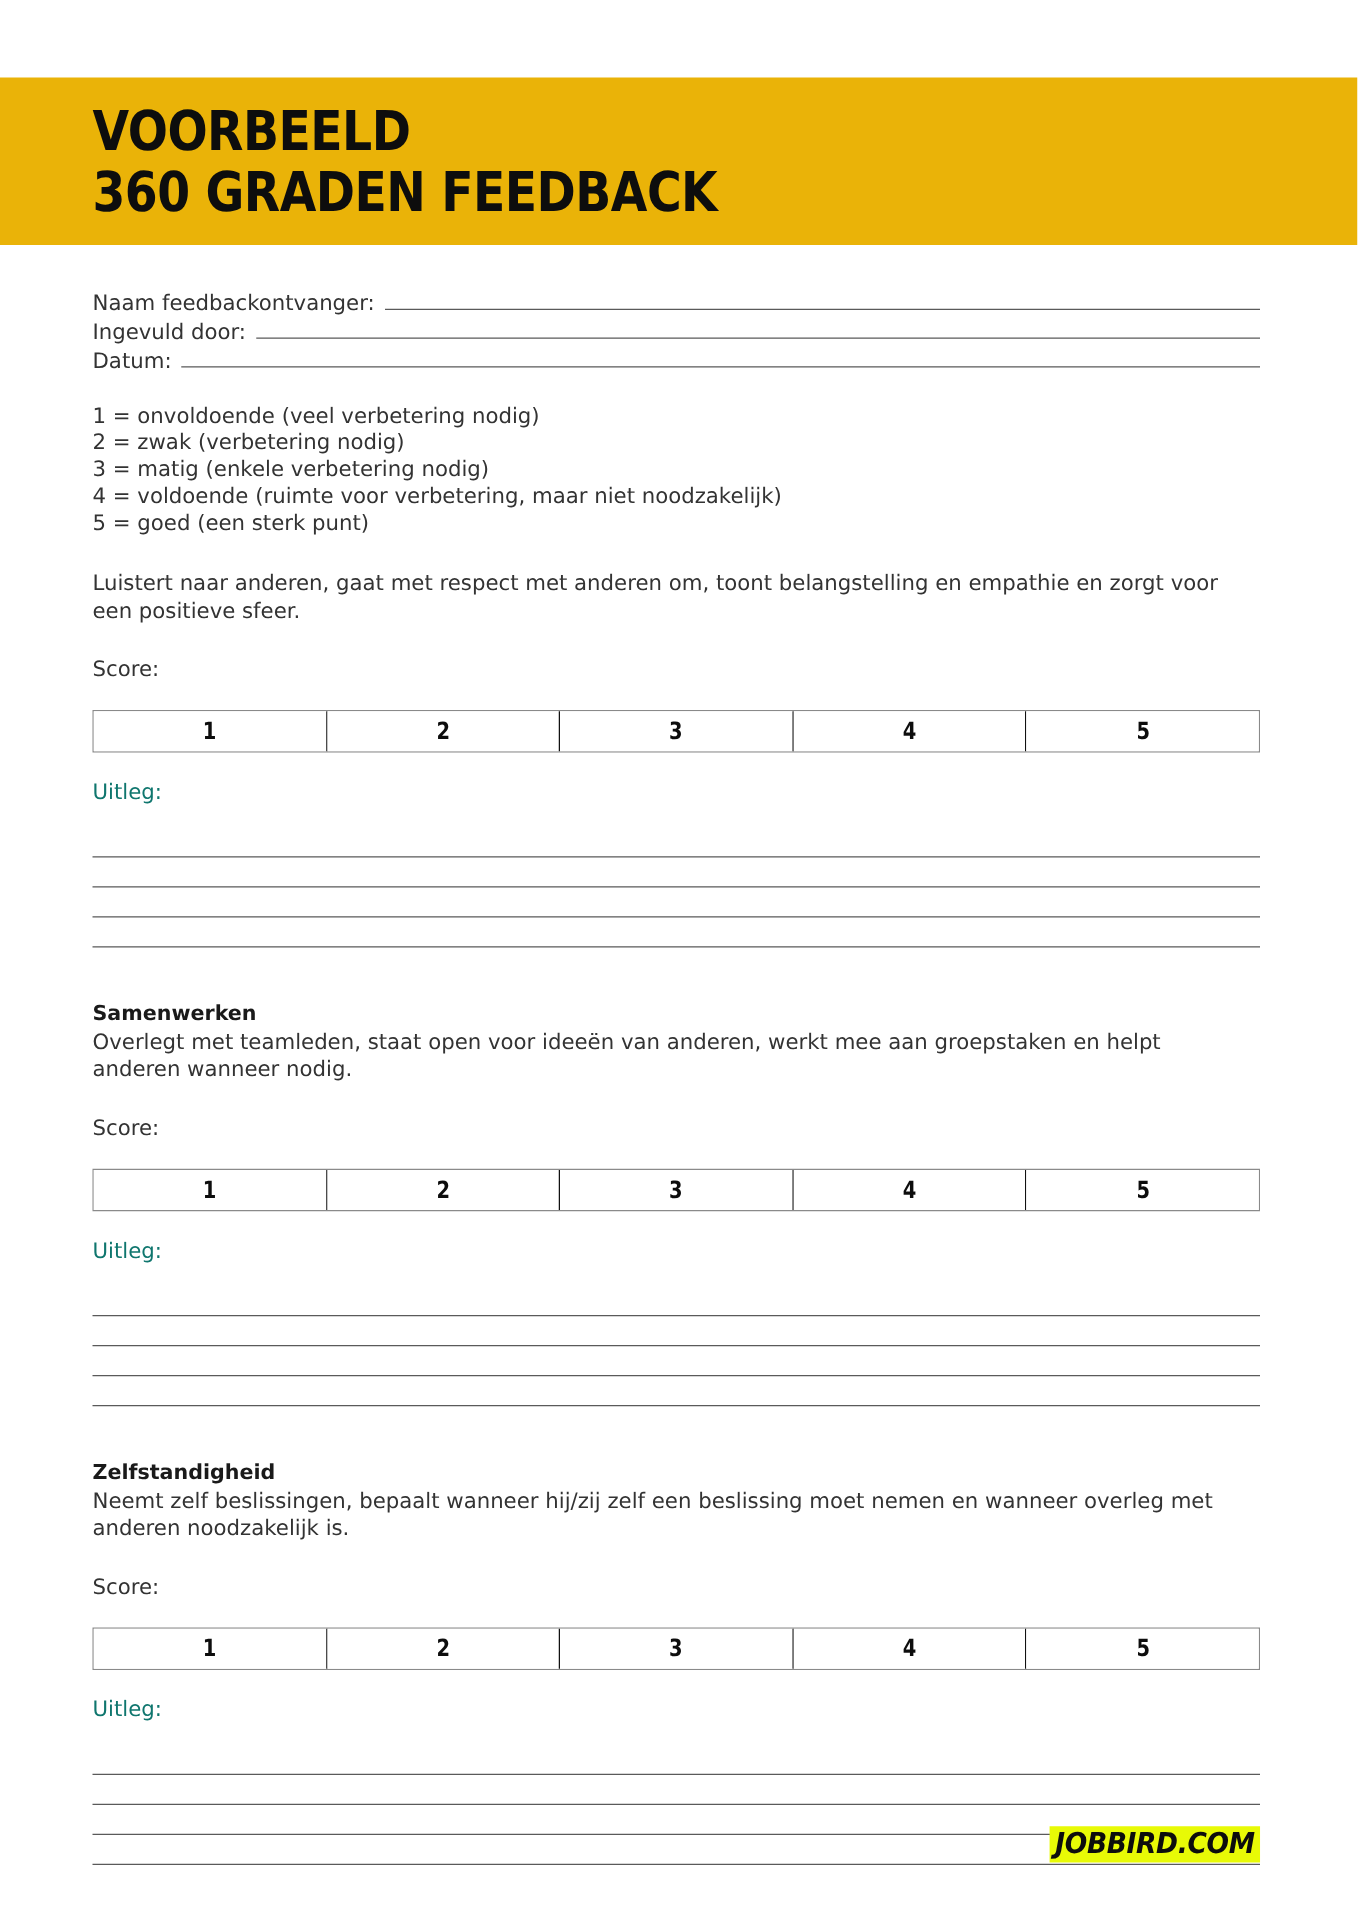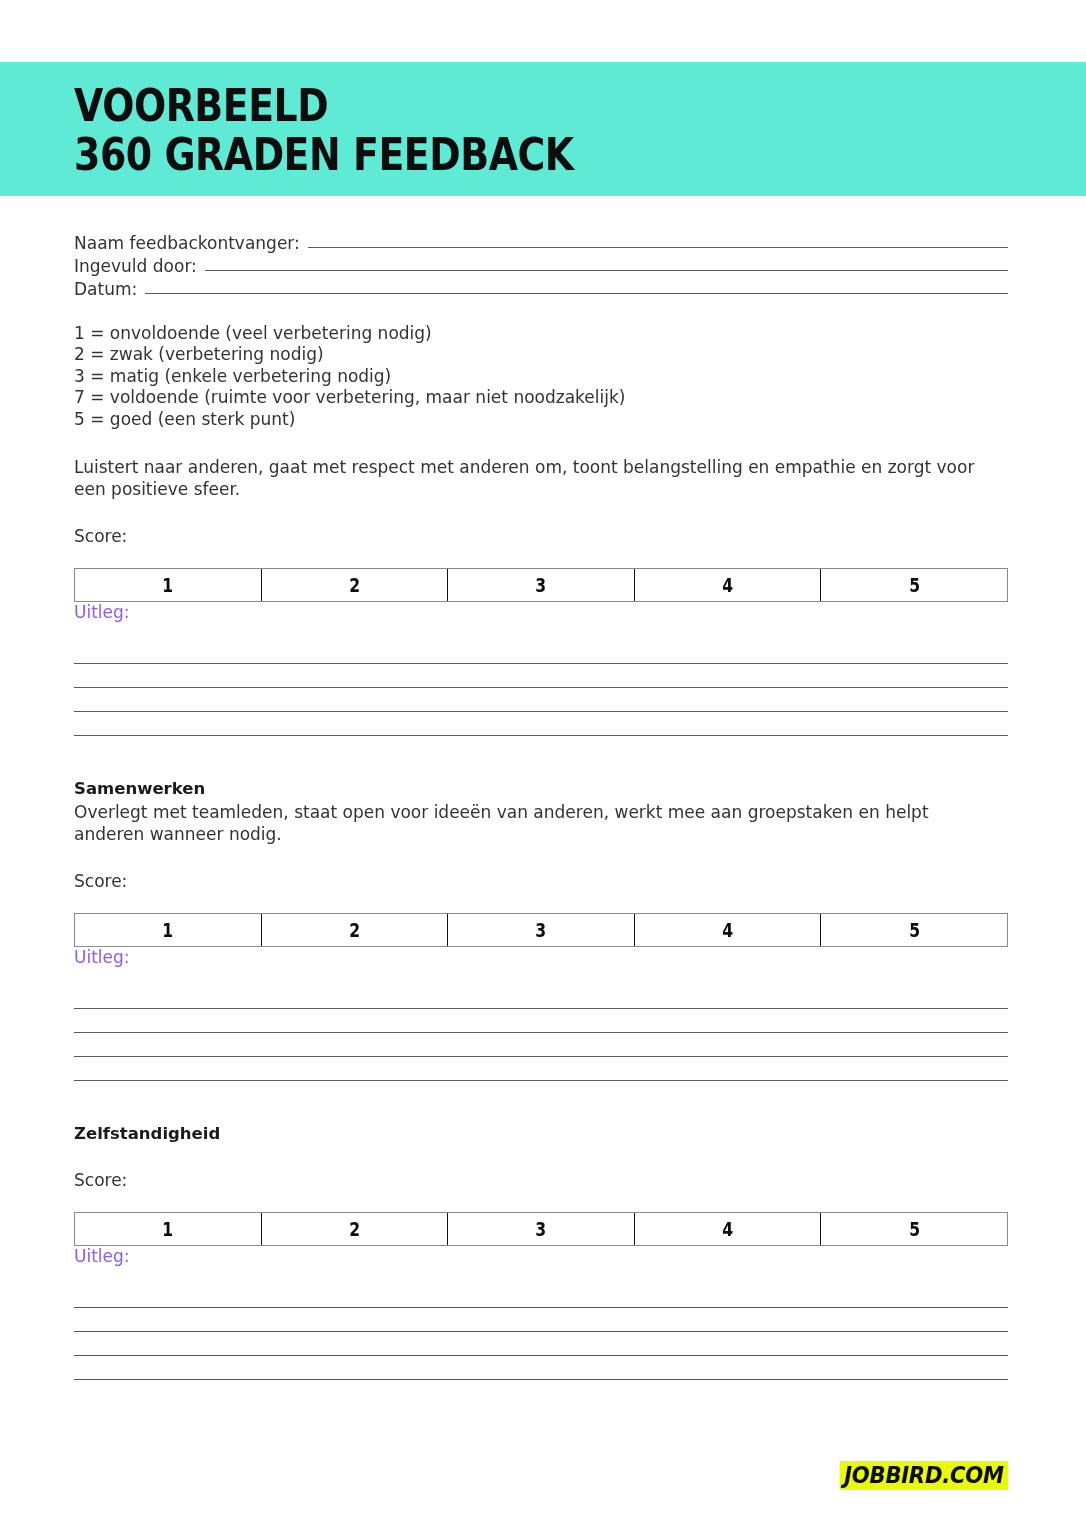--- a/index.html
+++ b/index.html
@@ -13,21 +13,21 @@
     font-family: "DejaVu Sans", sans-serif;
     color: #333333;
     position: relative;
     overflow: hidden;
   }
 
   
   .top-spacer { height: 62px; background: #ffffff; }
 
   .banner {
-    background: #5eead4;
+    background: #eab308;
     padding: 22px 0 18px 74px;
   }
   .banner-line {
     font-family: "DejaVu Sans", sans-serif;
     font-weight: bold;
     color: #0d0d0d;
     font-size: 44px;
     line-height: 1.02;
     letter-spacing: -0.5px;
     transform: scaleX(0.86);
@@ -122,21 +122,22 @@
     font-family: "DejaVu Sans", sans-serif;
     font-weight: bold;
     font-size: 19px;
     color: #0d0d0d;
     transform: scaleX(0.82);
   }
 
   
   .uitleg-label {
     font-size: 17px;
-    color: #8b5cf6;
+    color: #0f766e;
+    margin-top: 22px;
     line-height: 20px;
   }
   .write-lines { margin-top: 18px; }
   .write-line {
     border-bottom: 1.6px solid #5a5a5a;
     height: 23px;
   }
 
   
   .footer {
@@ -183,21 +184,21 @@
     <div class="meta-row">
       <span class="meta-label">Datum:</span>
       <span class="meta-rule"></span>
     </div>
   </div>
 
   <div class="legend">
     <div class="legend-item">1 = onvoldoende (veel verbetering nodig)</div>
     <div class="legend-item">2 = zwak (verbetering nodig)</div>
     <div class="legend-item">3 = matig (enkele verbetering nodig)</div>
-    <div class="legend-item">7 = voldoende (ruimte voor verbetering, maar niet noodzakelijk)</div>
+    <div class="legend-item">4 = voldoende (ruimte voor verbetering, maar niet noodzakelijk)</div>
     <div class="legend-item">5 = goed (een sterk punt)</div>
   </div>
 
   <div class="section">
     <div class="section-desc">Luistert naar anderen, gaat met respect met anderen om, toont belangstelling en empathie en zorgt voor een positieve sfeer.</div>
     <div class="score-label">Score:</div>
     <div class="score-table">
       <div class="score-cell">
           <span class="score-num">1</span>
         </div>
@@ -248,20 +249,21 @@
     <div class="write-lines">
       <div class="write-line"></div>
       <div class="write-line"></div>
       <div class="write-line"></div>
       <div class="write-line"></div>
     </div>
   </div>
 
   <div class="section">
     <div class="section-title">Zelfstandigheid</div>
+    <div class="section-desc">Neemt zelf beslissingen, bepaalt wanneer hij/zij zelf een beslissing moet nemen en wanneer overleg met anderen noodzakelijk is.</div>
     <div class="score-label">Score:</div>
     <div class="score-table">
       <div class="score-cell">
           <span class="score-num">1</span>
         </div>
       <div class="score-cell">
           <span class="score-num">2</span>
         </div>
       <div class="score-cell">
           <span class="score-num">3</span>

